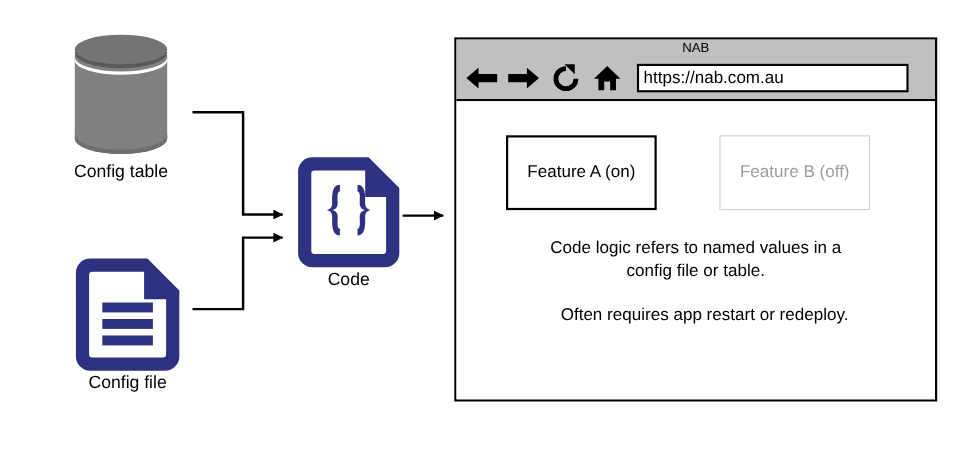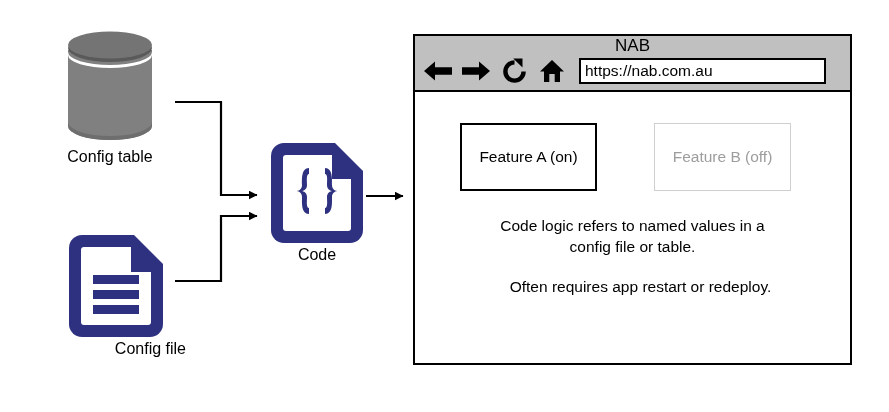--- a/index.html
+++ b/index.html
@@ -62,21 +62,21 @@
     background: #c0c0c0;
     border-bottom: 2px solid #000000;
     box-sizing: border-box;
   }
   #browser-title {
     position: absolute;
     left: 0;
     right: 0;
     top: 1px;
     text-align: center;
-    font-size: 17px;
+    font-size: 12px;
     color: #000000;
     line-height: 1;
   }
   #browser-toolbar {
     position: absolute;
     left: 0;
     right: 0;
     top: 17px;
     height: 36px;
     display: flex;
@@ -200,21 +200,21 @@
                L16,105 A13,13 0 0 1 3,92 L3,16 A13,13 0 0 1 16,3 Z" fill="#2e3180"></path>
 
       <path d="M18,15 L65,15 L65,40 L85,40 L85,90
                A3,3 0 0 1 82,93 L18,93 A3,3 0 0 1 15,90
                L15,18 A3,3 0 0 1 18,15 Z" fill="#ffffff"></path>
 
       <rect x="27" y="43" width="46" height="9" fill="#2e3180"></rect>
       <rect x="27" y="58" width="46" height="9" fill="#2e3180"></rect>
       <rect x="27" y="73" width="46" height="9" fill="#2e3180"></rect>
     </svg>
-    <div class="node-label" style="left:-20px; top:108px; width:140px;text-align:right;">Config file</div>
+    <div class="node-label" style="left:-20px; top:108px; width:140px;">Config file</div>
   </div>
 
   <div class="node" style="left:268px; top:140px; width:98px; height:106px;">
     <svg width="98" height="106" viewBox="0 0 98 106" xmlns="http://www.w3.org/2000/svg">
       <path d="M16,3 L67,3 L95,31 L95,90 A13,13 0 0 1 82,103
                L16,103 A13,13 0 0 1 3,90 L3,16 A13,13 0 0 1 16,3 Z" fill="#2e3180"></path>
       <path d="M18,15 L64,15 L64,39 L83,39 L83,88
                A3,3 0 0 1 80,91 L18,91 A3,3 0 0 1 15,88
                L15,18 A3,3 0 0 1 18,15 Z" fill="#ffffff"></path>
 

